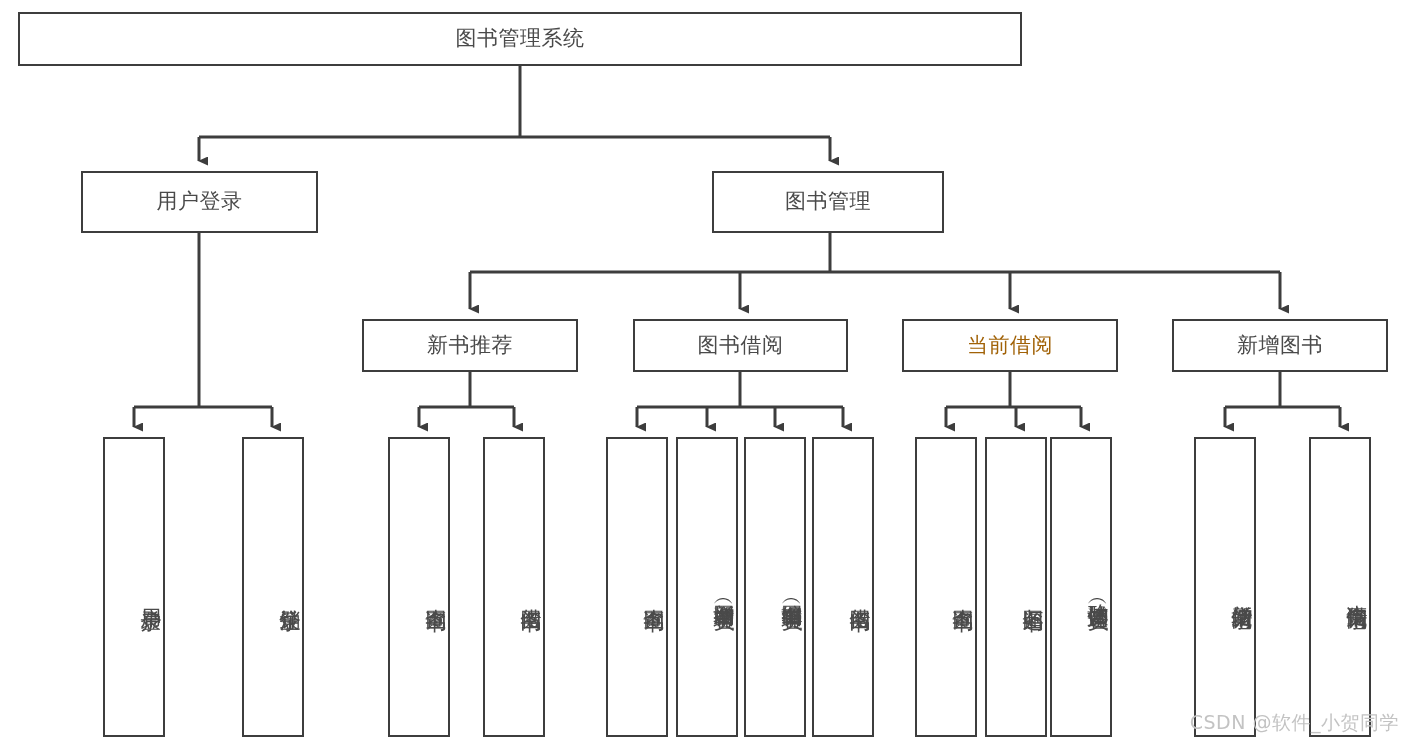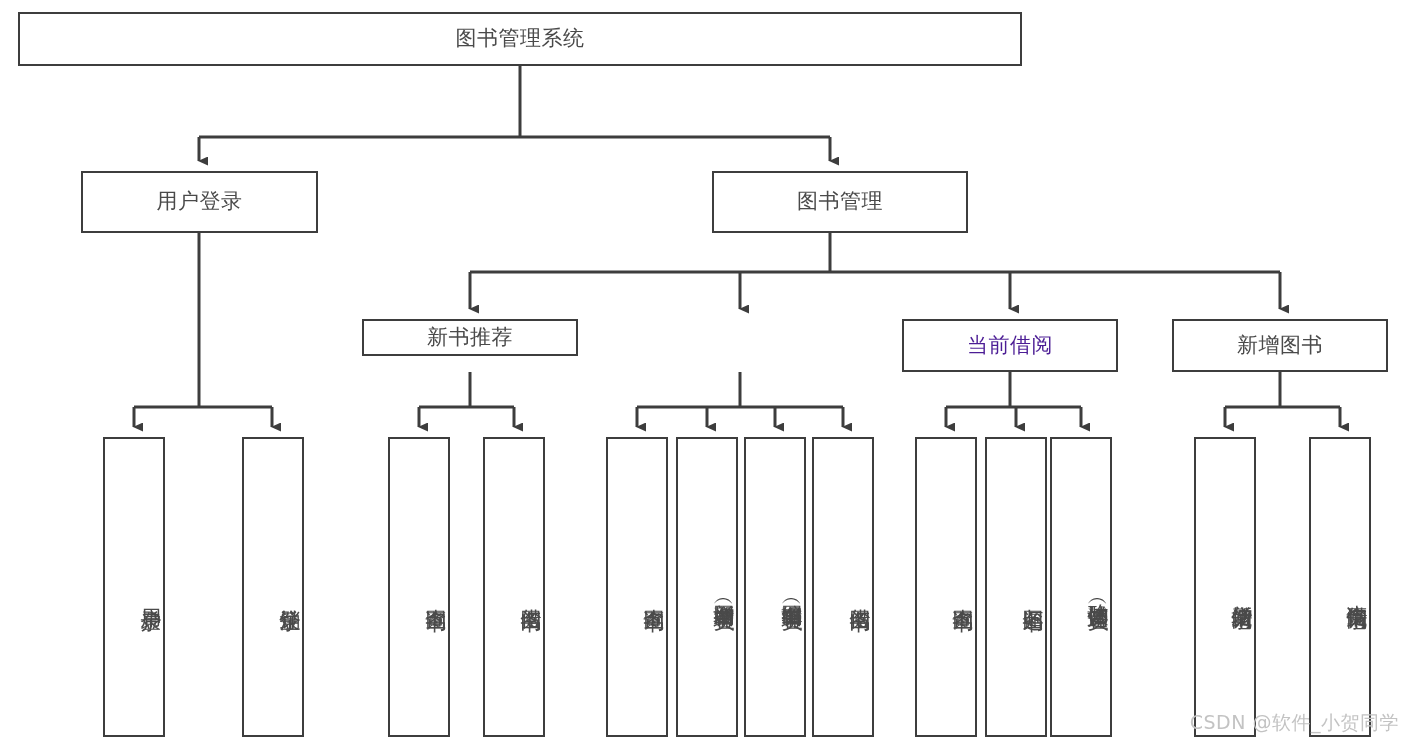--- a/index.html
+++ b/index.html
@@ -125,28 +125,31 @@
     </g>
   </svg>
 
   <div class="node node-h" style="left: 18px; top: 12px; width: 1004px; height: 54px; border-color: rgb(61, 61, 61); color: rgb(74, 74, 74);">
     <span class="node-label">图书管理系统</span>
   </div>
 
   <div class="node node-h" style="left: 81px; top: 171px; width: 237px; height: 62px; border-color: rgb(61, 61, 61); color: rgb(74, 74, 74);">
     <span class="node-label">用户登录</span>
   </div>
-  <div class="node node-h" style="left: 712px; top: 171px; width: 256px; height: 62px; border-color: rgb(61, 61, 61); color: rgb(74, 74, 74); text-align: center;">
+  <div class="node node-h" style="left: 712px; top: 171px; width: 232px; height: 62px; border-color: rgb(61, 61, 61); color: rgb(74, 74, 74); text-align: center;">
     <span class="node-label">图书管理</span>
   </div>
 
-  <div class="node node-h" style="left: 362px; top: 319px; width: 216px; height: 37px; border-color: rgb(61, 61, 61); color: rgb(74, 74, 74);">
+  <div class="node node-h" style="left: 362px; top: 319px; width: 216px; height: 53px; border-color: rgb(61, 61, 61); color: rgb(74, 74, 74);">
     <span class="node-label">新书推荐</span>
   </div>
-  <div class="node node-h" style="left: 902px; top: 319px; width: 216px; height: 53px; border-color: rgb(61, 61, 61); color: #4c1d95;">
+  <div class="node node-h" style="left: 633px; top: 319px; width: 215px; height: 53px; border-color: rgb(61, 61, 61); color: rgb(74, 74, 74);">
+    <span class="node-label">图书借阅</span>
+  </div>
+  <div class="node node-h" style="left: 902px; top: 319px; width: 216px; height: 53px; border-color: rgb(61, 61, 61); color: #a16207;">
     <span class="node-label">当前借阅</span>
   </div>
   <div class="node node-h" style="left: 1172px; top: 319px; width: 216px; height: 53px; border-color: rgb(61, 61, 61); color: rgb(74, 74, 74);">
     <span class="node-label">新增图书</span>
   </div>
 
   <div class="node node-v" style="left: 103px; top: 437px; width: 62px; height: 300px; border-color: rgb(61, 61, 61); color: rgb(74, 74, 74);">
     <span class="node-label">用户登录</span>
   </div>
   <div class="node node-v" style="left: 242px; top: 437px; width: 62px; height: 300px; border-color: rgb(61, 61, 61); color: rgb(74, 74, 74);">

